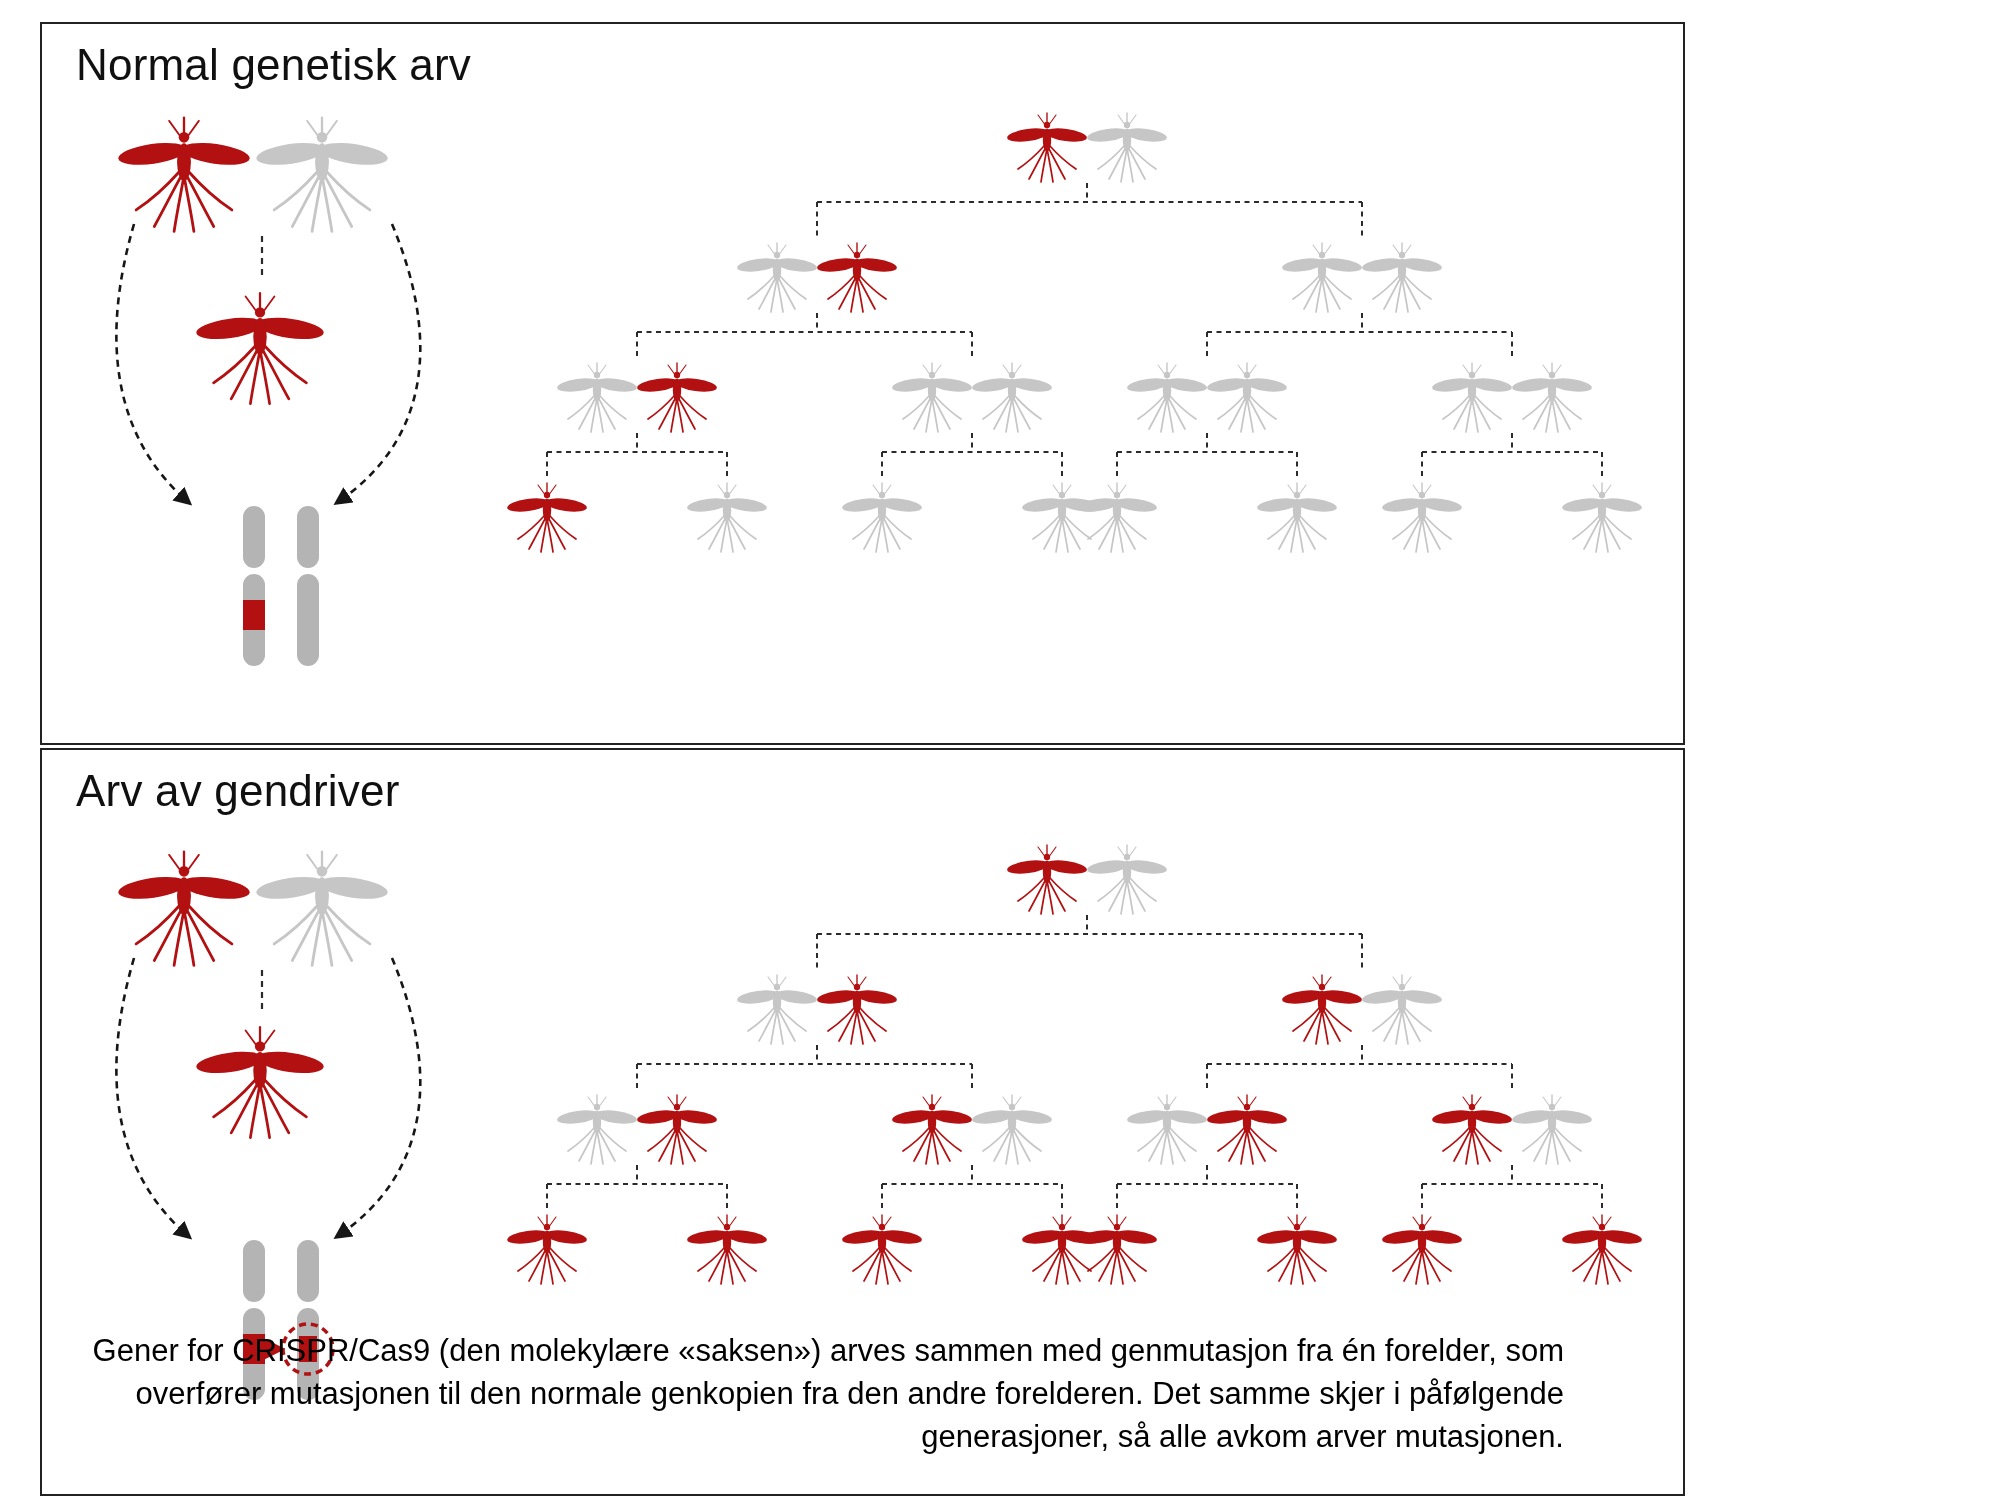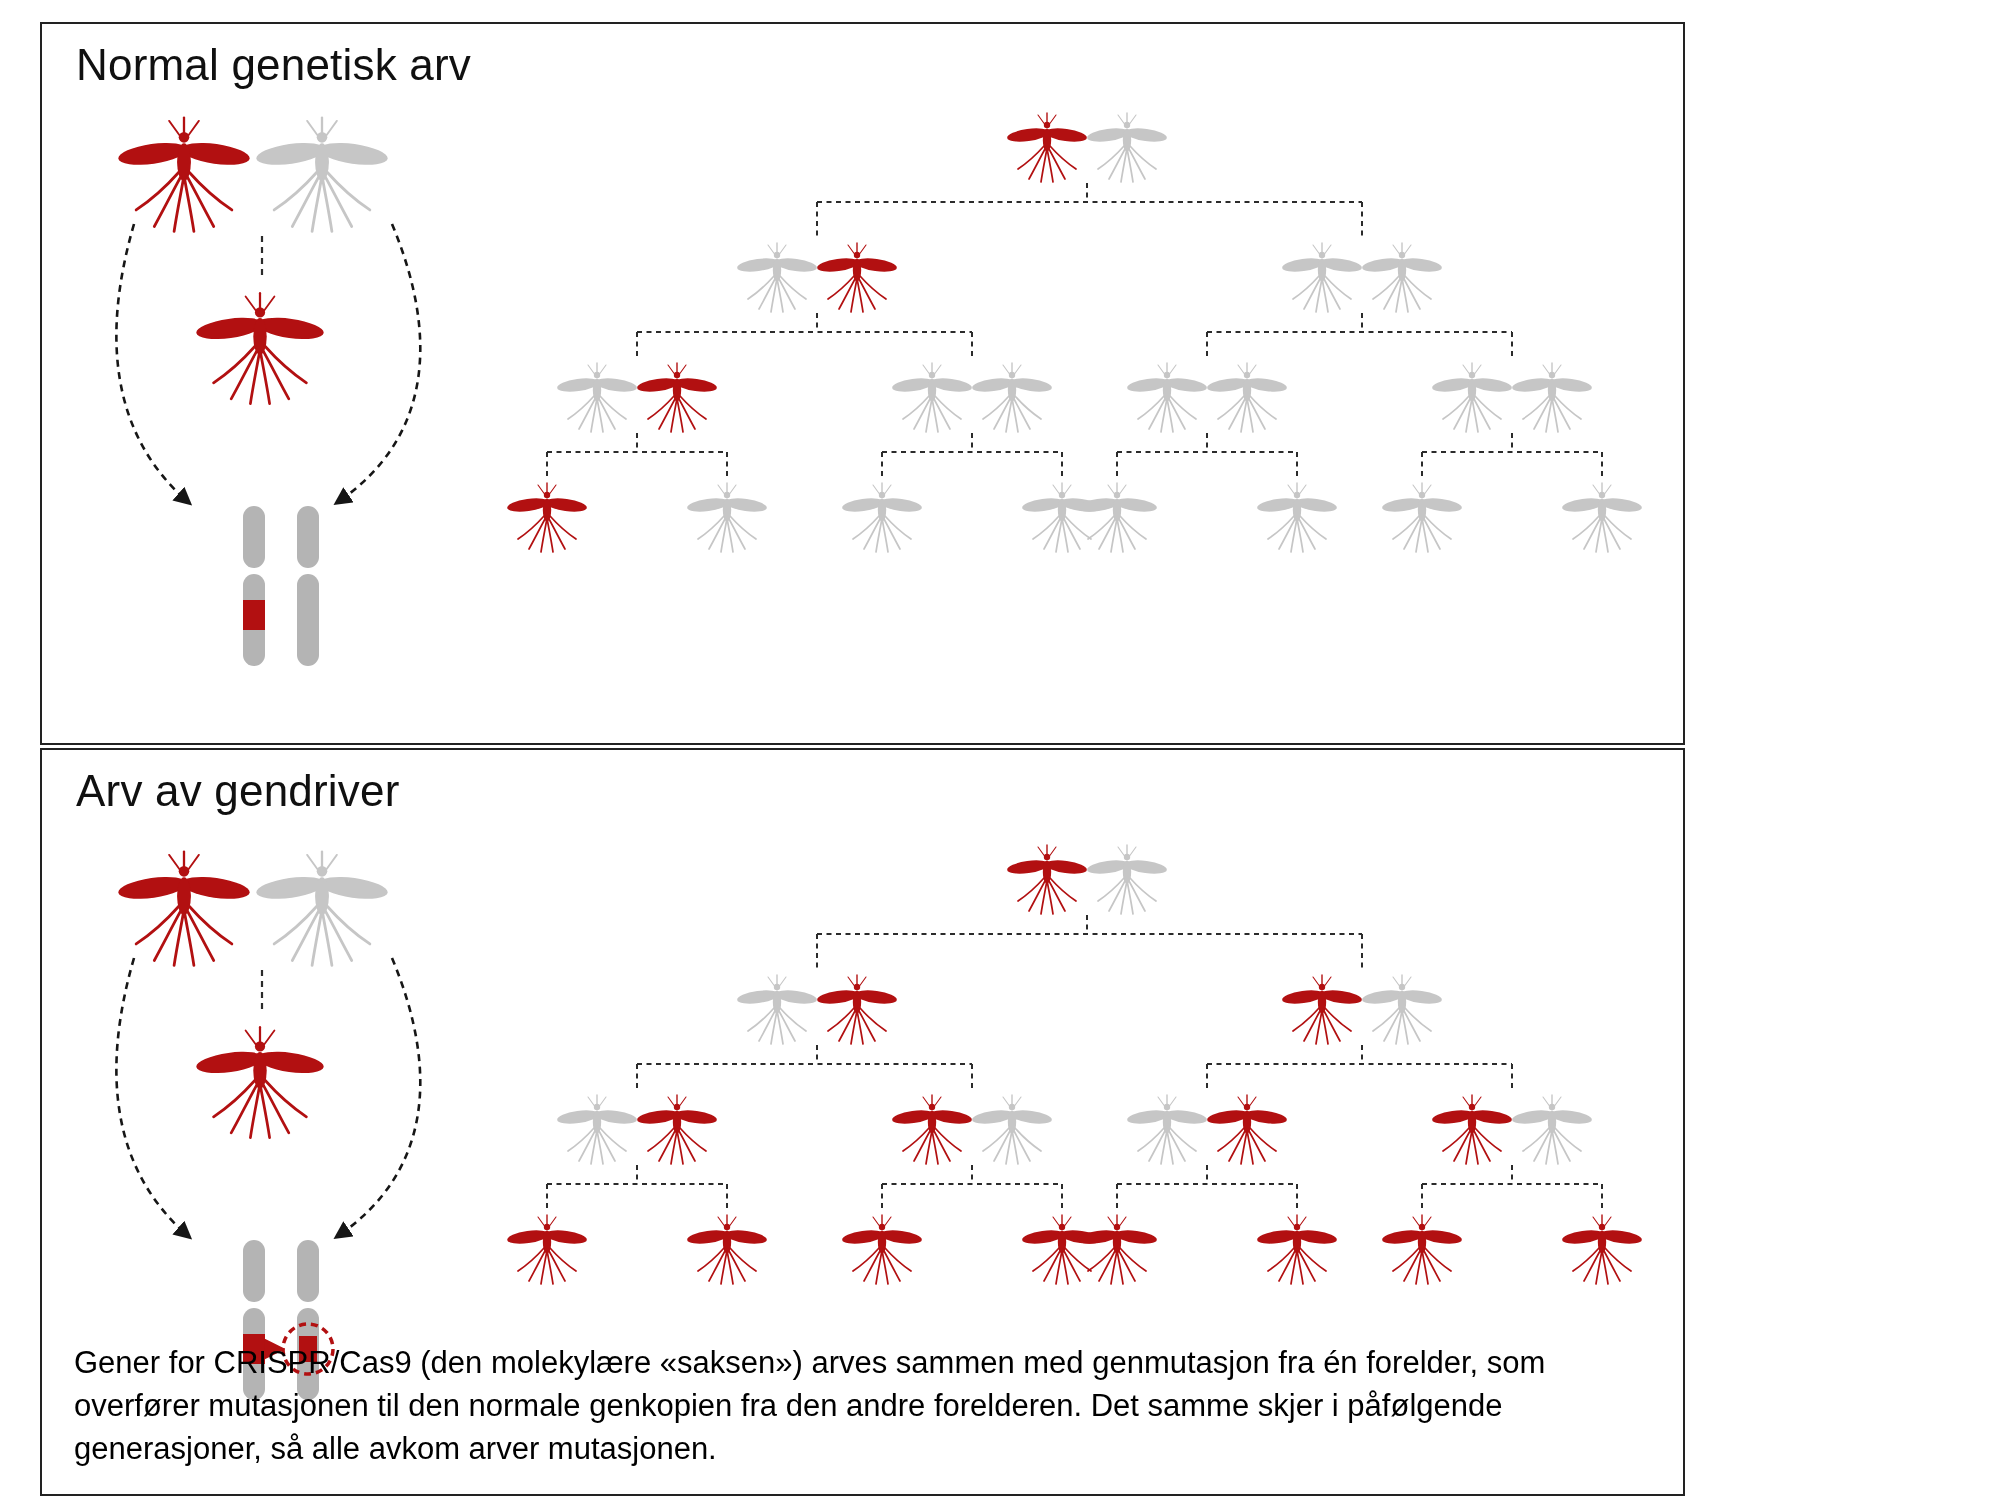--- a/index.html
+++ b/index.html
@@ -9,21 +9,21 @@
   .canvas { position:relative; width:2000px; height:1500px; background:var(--background,#ffffff); overflow:hidden; }
 
   .panel { position:absolute; left:40px; width:1645px; background:#fff; border:2.5px solid var(--border,#222222); }
   .panel-top { top:22px; height:723px; }
   .panel-bottom { top:748px; height:748px; }
 
   .panel h2 { position:absolute; left:34px; top:16px; font-size:44px; font-weight:400; color:#101010; letter-spacing:.2px; }
 
   .caption { position:absolute; left:32px; font-size:31px; color:#000; line-height:1.38; font-weight:400; }
   .panel-top .caption { top:645px; width:1450px; }
-  .panel-bottom .caption { top:592px; width:1490px; }
+  .panel-bottom .caption { top:580px; width:1490px;text-align:right; }
 
   .cross { position:absolute; left:58px; top:80px; width:360px; height:565px; }
   .panel-bottom .cross { top:88px; }
 
   .tree { position:absolute; left:405px; top:62px; width:1230px; height:480px; }
   .panel-bottom .tree { top:68px; }
 
   .connector { stroke:var(--line,#2b2b2b); stroke-width:2; stroke-dasharray:5 4.5; fill:none; }
   .dash { stroke:var(--line,#2b2b2b); stroke-width:2.2; stroke-dasharray:6 5; fill:none; }
   .arrow { stroke:#161616; stroke-width:2.6; stroke-dasharray:7 5.5; fill:none; }

